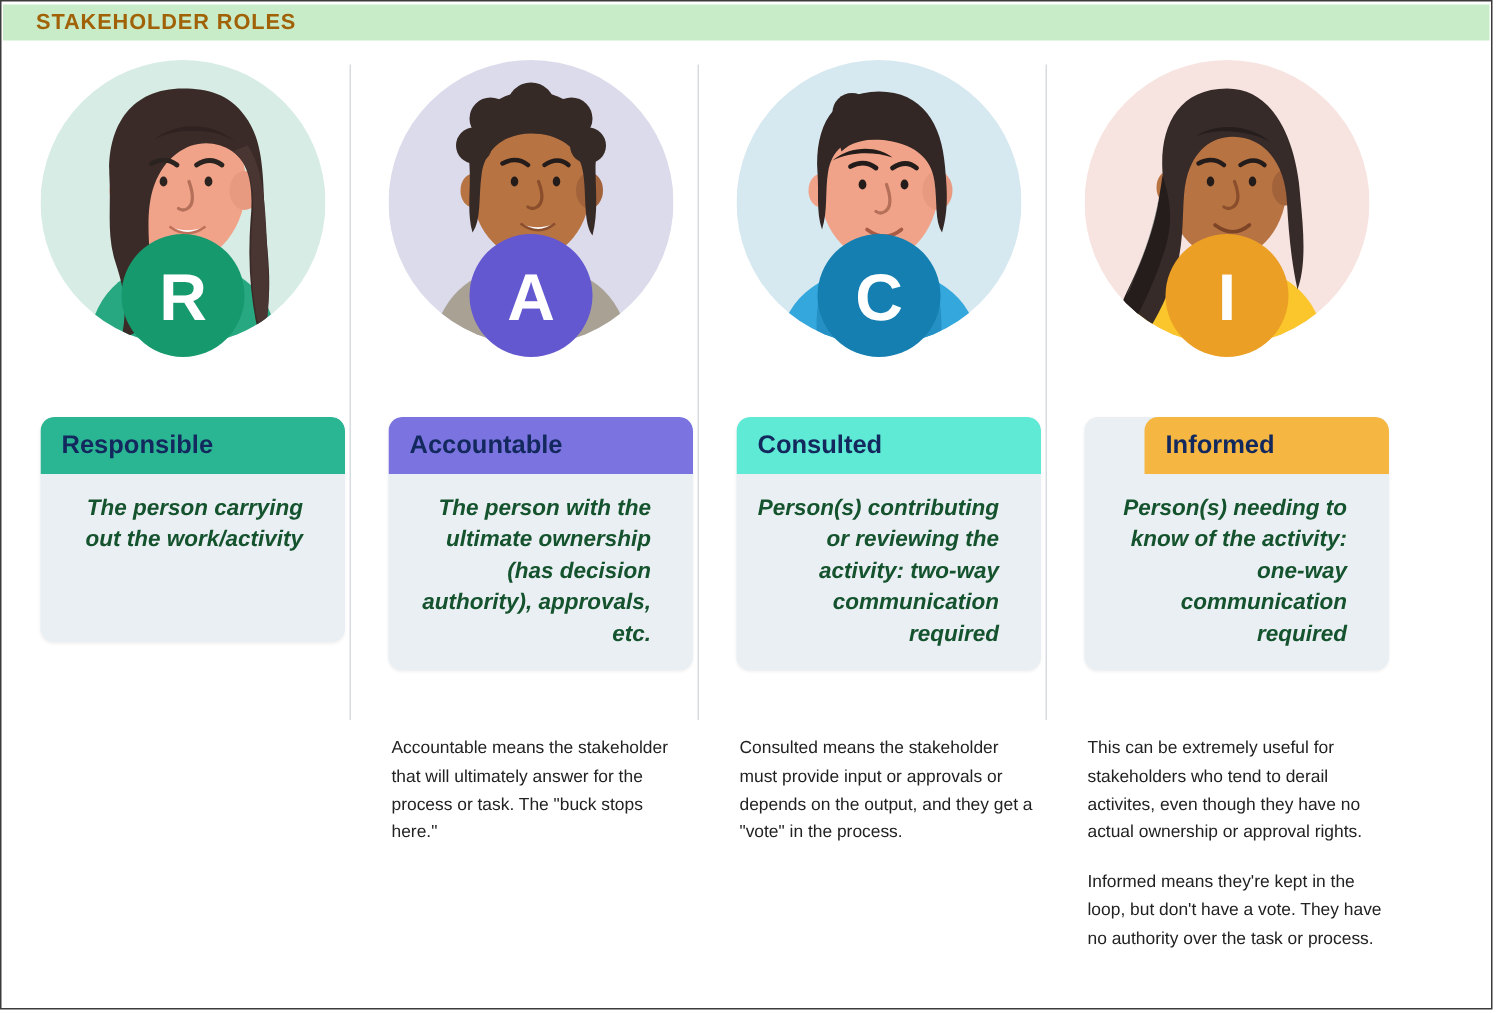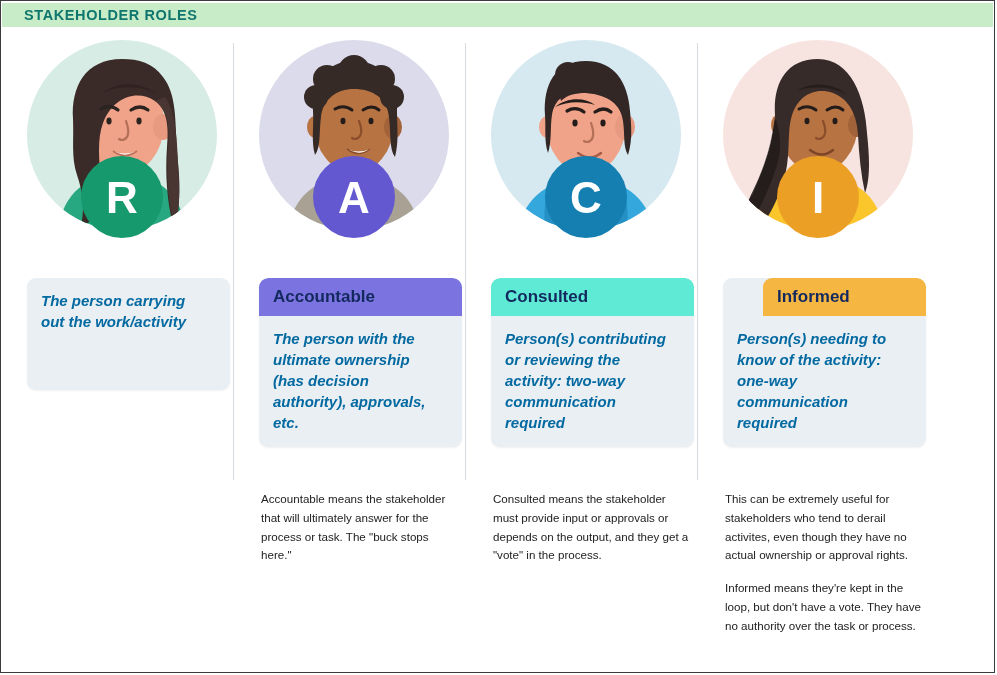--- a/index.html
+++ b/index.html
@@ -31,21 +31,21 @@
     height: 24px;
     background: #c8ecc8;
     display: flex;
     align-items: center;
   }
   .title-bar .title-text {
     margin-left: 22px;
     font-size: 14.5px;
     font-weight: bold;
     letter-spacing: 0.6px;
-    color: #0f766e;
+    color: #a16207;
   }
 
   
   .columns {
     position: absolute;
     left: 0;
     top: 34px;
     width: 995px;
     height: 630px;
     display: flex;
@@ -103,23 +103,24 @@
     font-size: 17px;
     font-weight: bold;
     color: #13295e;
   }
   .role-card-body {
     padding: 12px 28px 14px 14px;
     font-size: 15px;
     font-style: italic;
     font-weight: bold;
     line-height: 1.40;
-    color: #0369a1;
+    color: #14532d;
     min-height: 112px;
     box-sizing: border-box;
+    text-align: right;
   }
 
   
   .notes {
     position: absolute;
     top: 455px;
     left: 28px;
     width: 196px;
     font-size: 11.6px;
     line-height: 1.62;
@@ -166,20 +167,23 @@
               <path d="M99 86 q5 14 -1 18 q-3 2 -6 0" stroke="#b5705a" stroke-width="2.2" fill="none" stroke-linecap="round"></path>
               <path d="M86 116 q12 10 24 0 q-12 5 -24 0 z" fill="#ffffff"></path>
               <path d="M86 116 q12 9 24 0" stroke="#c06f58" stroke-width="1.6" fill="none"></path>
             </g>
             <circle cx="95" cy="162" r="41" fill="#17996e"></circle>
             <text x="95" y="178" text-anchor="middle" font-family="Liberation Sans, sans-serif" font-size="44" font-weight="bold" fill="#ffffff">R</text>
           </svg>
         </div>
 
         <div class="role-card">
+          <div class="role-card-header" style="background:#2bb693;">
+            <span class="role-card-title">Responsible</span>
+          </div>
           <div class="role-card-body">The person carrying out the work/activity</div>
         </div>
 
       </div>
     </div>
 
     <div class="column">
       <div class="col-inner">
         <div class="avatar-wrap">
           <svg width="190" height="212" viewBox="0 0 190 212">

